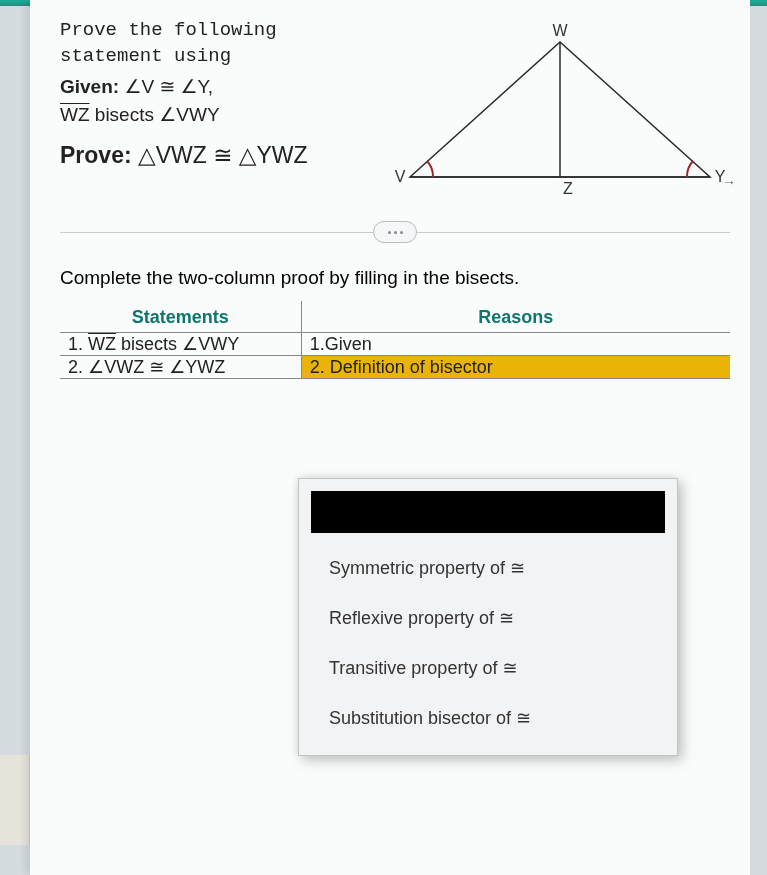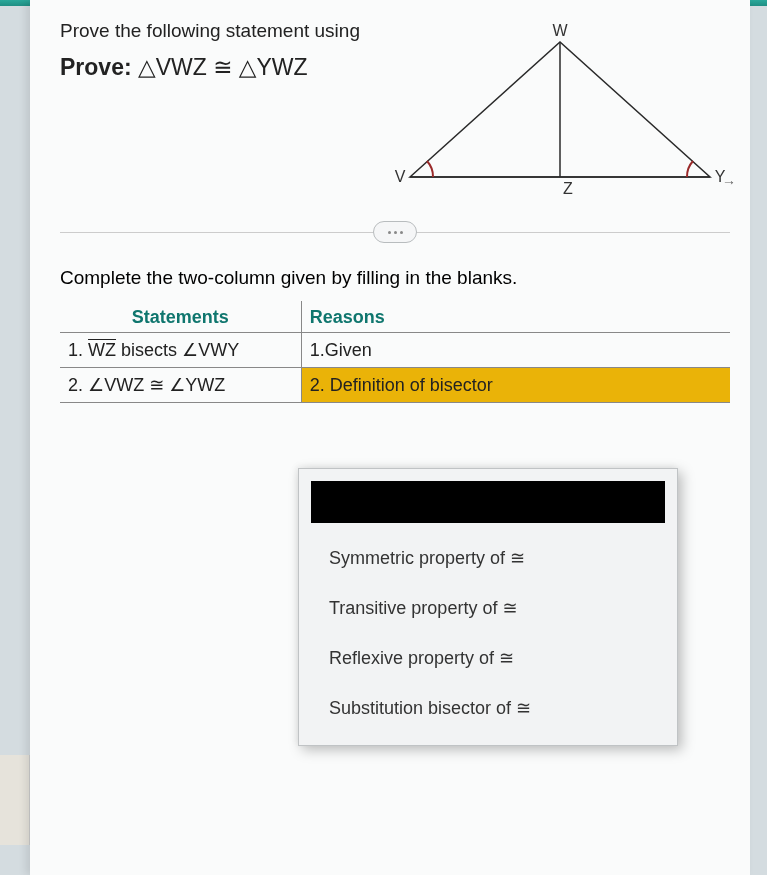--- a/index.html
+++ b/index.html
@@ -21,21 +21,21 @@
   position: relative;
 }
 .top-section {
   display: flex;
   gap: 10px;
 }
 .problem-text {
   flex: 1;
   color: #222;
 }
-.intro { font-size: 19px; line-height: 1.35; margin-bottom: 4px; }
+.intro { font-size: 19px; line-height: 1.35; margin-bottom: 4px; font-family: Liberation Mono, monospace; }
 .given-block { font-size: 19px; line-height: 1.45; margin-bottom: 14px; }
 .given-label { font-weight: bold; }
 .prove-block { font-size: 23px; margin-top: 10px; }
 .prove-label { font-weight: bold; }
 .overline { text-decoration: overline; }
 .diagram {
   width: 340px;
   height: 180px;
   margin-top: 4px;
   position: relative;
@@ -65,24 +65,24 @@
 .complete-text { font-size: 19px; margin: 34px 0 12px 0; }
 .proof-table { width: 100%; border-collapse: collapse; }
 .proof-table th {
   font-size: 18px;
   padding: 6px 8px 4px;
   border-bottom: 1px solid #888;
   font-weight: bold;
   color: #0f766e;
 }
 .proof-table th:first-child { width: 36%; text-align: center; border-right: 1px solid #888;}
-.proof-table th:last-child { width: 64%; text-align: left;}
+.proof-table th:last-child { width: 64%; text-align: center;}
 .proof-table td {
   font-size: 18px;
-  padding: 6px 8px;
+  padding: 0 8px;
   border-bottom: 1px solid #888;
   vertical-align: middle;
   color: #222;
 }
 .proof-table td:first-child { border-right: 1px solid #888; }
 .row2 td:last-child { background: #eab308; }
 .select-cell { position: relative; }
 .row-num { display:inline-block; min-width:14px;}
 .select-box {
   display:inline-block;
@@ -98,21 +98,21 @@
   position: absolute;
   right: 0; top: 0;
   width: 26px; height: 24px;
   background: linear-gradient(#f7f7f7,#dedede);
   border-left: 1px solid #555;
   display: flex; align-items:center; justify-content:center;
 }
 .dropdown {
   position: absolute;
   left: 298px;
-  top: 468px;
+  top: 478px;
   width: 380px;
   background: #f2f3f4;
   border: 1px solid #c0c3c5;
   box-shadow: 4px 4px 12px rgba(0,0,0,0.25), -2px -2px 6px rgba(0,0,0,0.05);
   padding: 12px;
 }
 .dd-highlight {
   background: #000;
   height: 42px;
   margin-bottom: 10px;
@@ -145,20 +145,24 @@
 <div class="top-bar"></div>
 <div class="left-tab"></div>
 
 <div class="page">
 
   <div class="top-section">
     <div class="problem-text">
       <p class="intro">
         <span>Prove the following statement using</span><br>
       </p>
+      <div class="given-block">
+        <span class="given-label">Given:</span><span> ∠V ≅ ∠Y,</span><br>
+        <span class="overline">WZ</span><span> bisects ∠VWY</span>
+      </div>
       <div class="prove-block">
         <span class="prove-label">Prove:</span><span> △VWZ ≅ △YWZ</span>
       </div>
     </div>
 
     <div class="diagram">
       <svg width="340" height="180">
         <polygon points="20,155 170,20 320,155" fill="none" stroke="#2a2a2a" stroke-width="1.5"></polygon>
         <line x1="170" y1="20" x2="170" y2="155" stroke="#2a2a2a" stroke-width="1.5"></line>
         <line x1="20" y1="155" x2="320" y2="155" stroke="#2a2a2a" stroke-width="1.5"></line>
@@ -174,21 +178,21 @@
   </div>
 
   <div class="divider-wrap">
     <div class="dots-pill">
       <span class="dot"></span>
         <span class="dot"></span>
         <span class="dot"></span>
     </div>
   </div>
 
-  <p class="complete-text">Complete the two-column given by filling in the blanks.</p>
+  <p class="complete-text">Complete the two-column proof by filling in the bisects.</p>
 
   <table class="proof-table">
     <thead>
       <tr>
         <th>Statements</th>
         <th>Reasons</th>
       </tr>
     </thead>
     <tbody>
       <tr>
@@ -200,16 +204,16 @@
         <td><span>2.</span><span> Definition of bisector</span></td>
       </tr>
     </tbody>
   </table>
 
 </div>
 
 <div class="dropdown">
   <div class="dd-highlight"></div>
   <div class="dd-option">Symmetric property of ≅</div>
+  <div class="dd-option">Reflexive property of ≅</div>
   <div class="dd-option">Transitive property of ≅</div>
-  <div class="dd-option">Reflexive property of ≅</div>
   <div class="dd-option">Substitution bisector of ≅</div>
 </div>
 
 </body></html>

